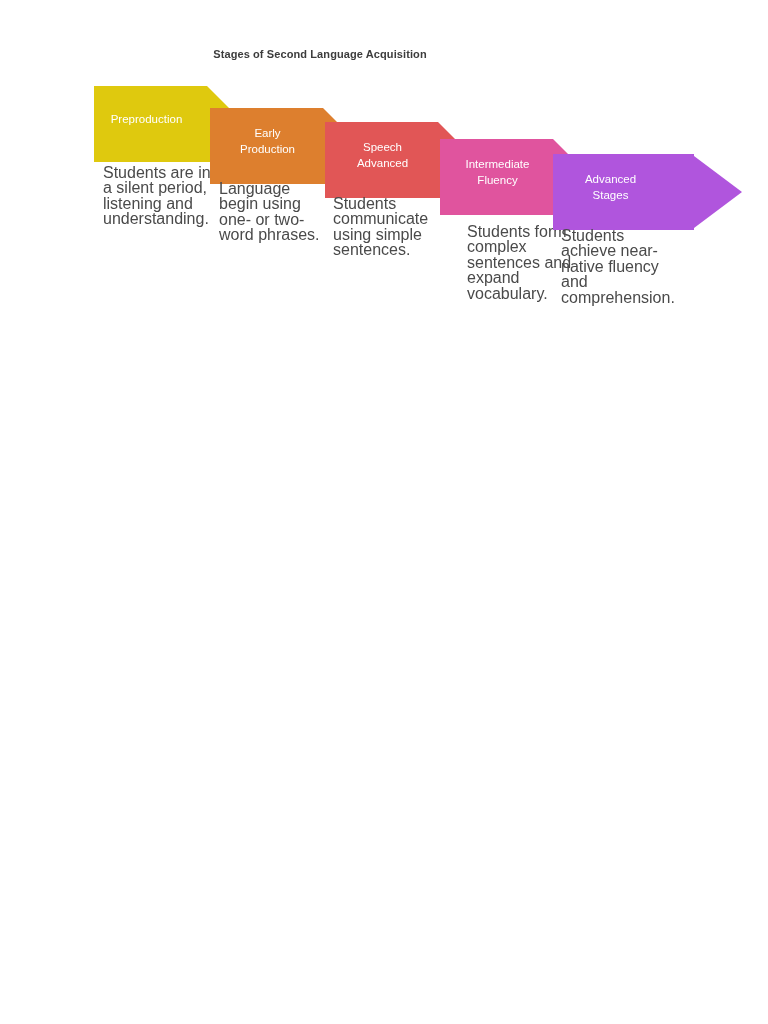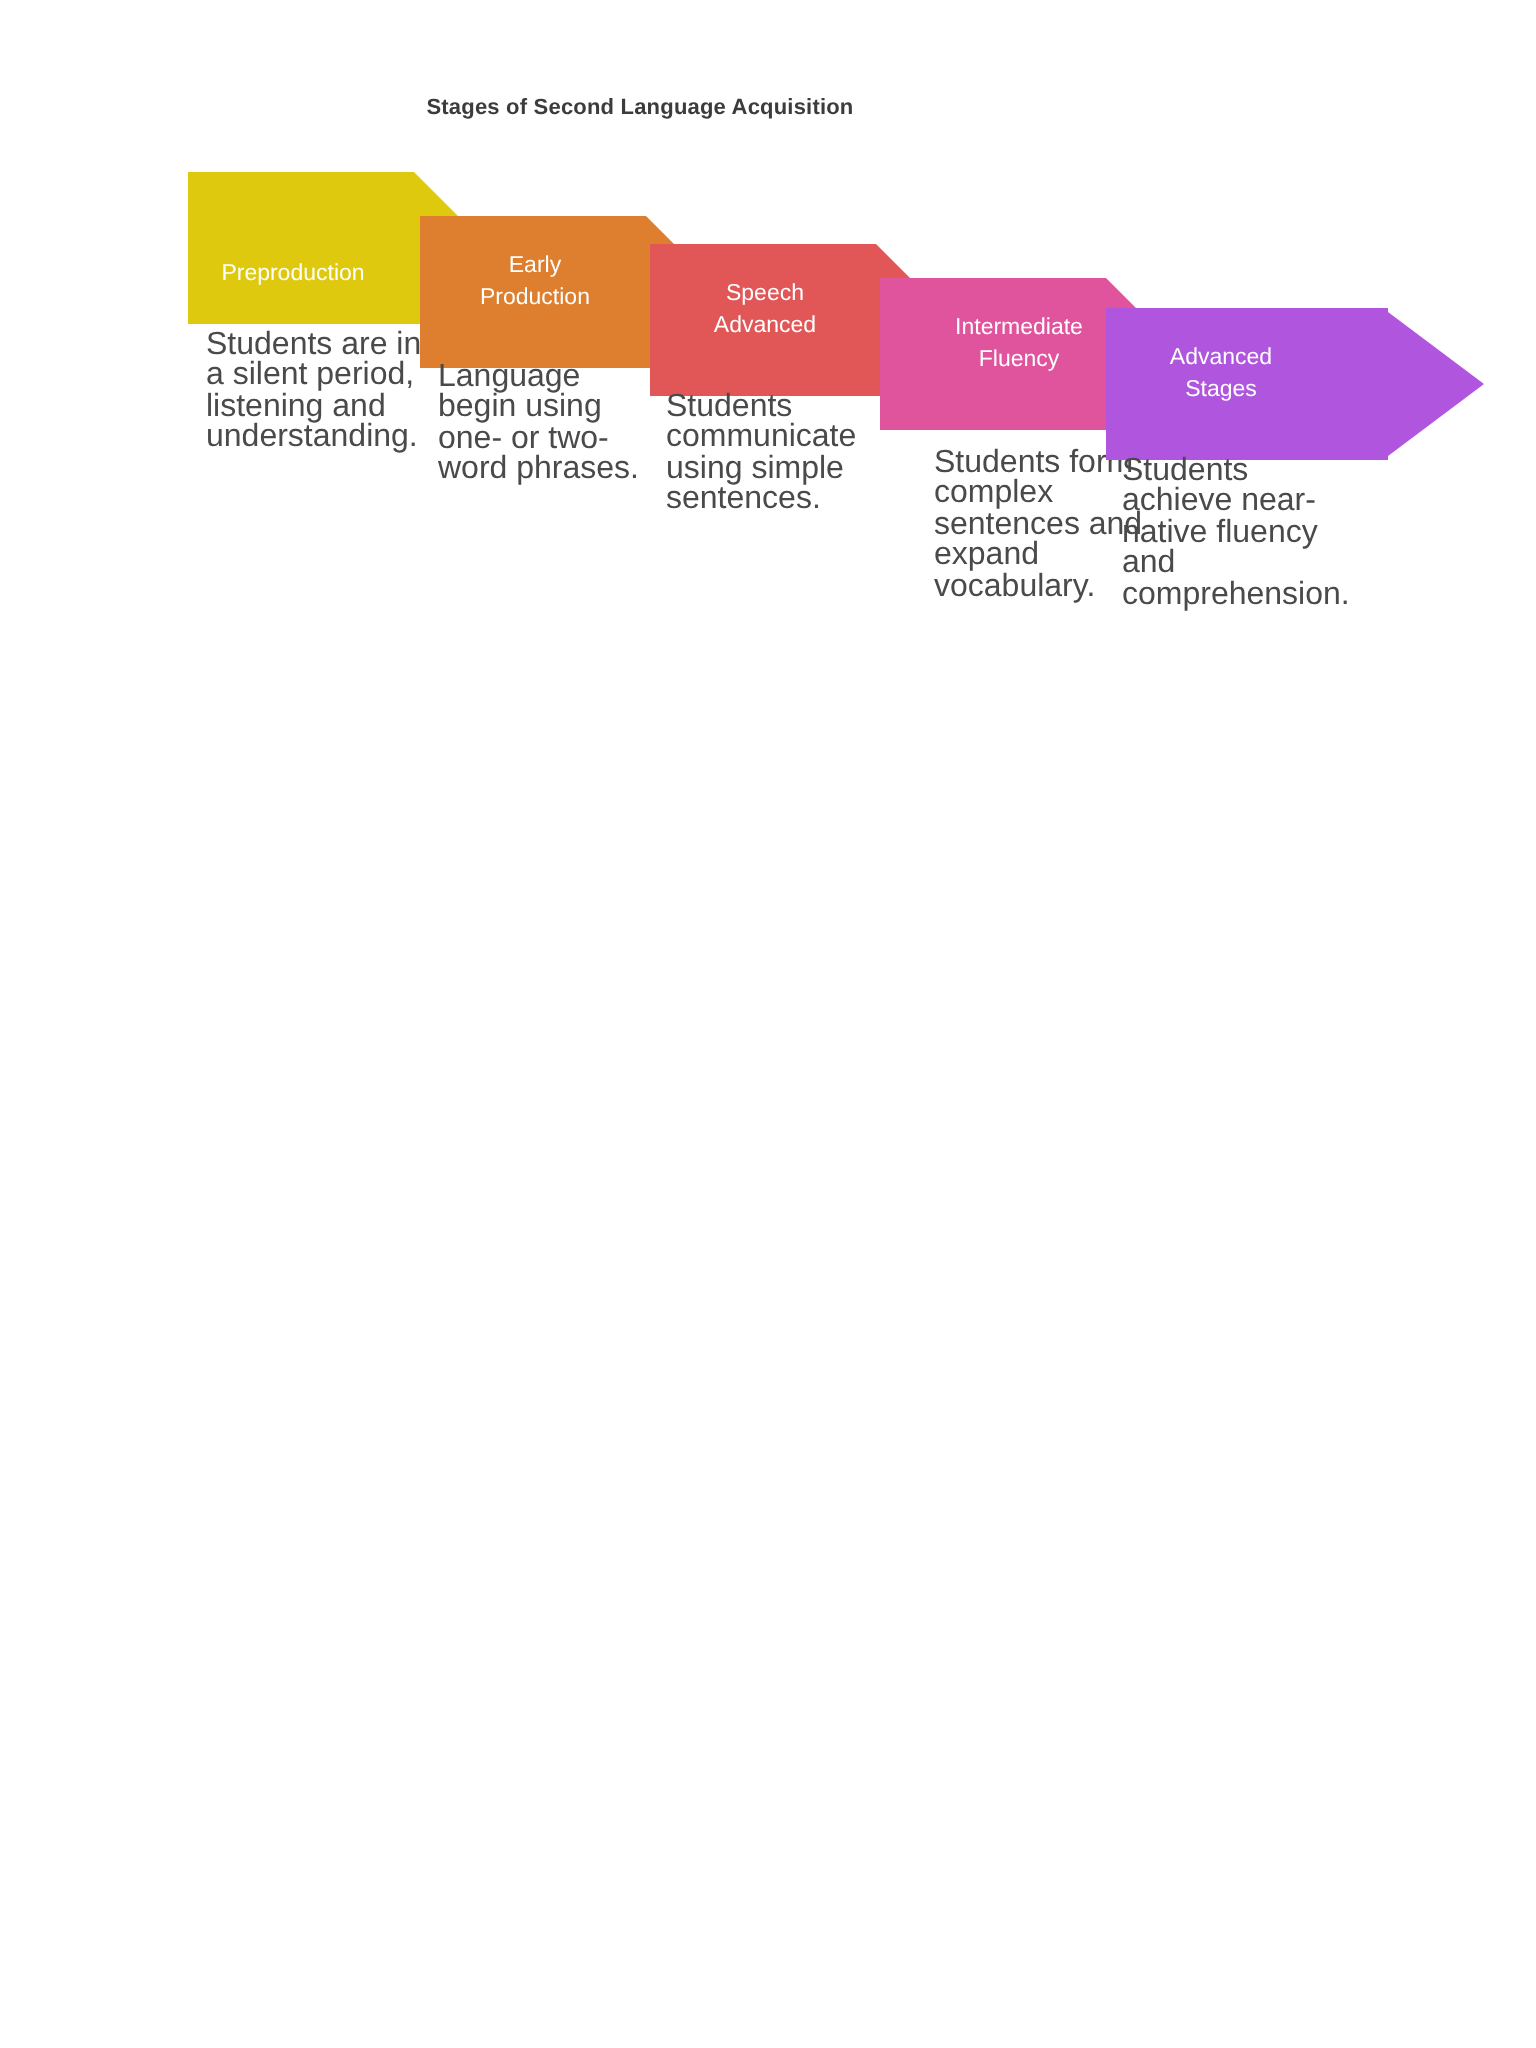--- a/index.html
+++ b/index.html
@@ -72,21 +72,21 @@
 
 <div id="diagram-title">Stages of Second Language Acquisition</div>
 
 <div id="stage-flow">
     <div class="stage-group" style="left: 0px; top: 0px;">
       <div class="stage-arrow-wrap" style="left: 94px; top: 86px;">
         <svg class="stage-arrow-svg" width="141" height="76" viewBox="0 0 141 76">
           <path d="M 0 0 L 113 0 L 141 28 L 141 76 L 0 76 Z" fill="#DFC90E"></path>
         </svg>
       </div>
-      <div class="stage-label" style="left: 94px; top: 112px; width: 105px; margin-top: 18px;">Preproduction</div>
+      <div class="stage-label" style="left: 94px; top: 112px; width: 105px;">Preproduction</div>
       <div class="stage-desc" style="left: 103px; top: 165px;">Students are in a silent period, listening and understanding.</div>
     </div>
     <div class="stage-group" style="left: 0px; top: 0px;">
       <div class="stage-arrow-wrap" style="left: 210px; top: 108px;">
         <svg class="stage-arrow-svg" width="141" height="76" viewBox="0 0 141 76">
           <path d="M 0 0 L 113 0 L 141 28 L 141 76 L 0 76 Z" fill="#DD7F2E"></path>
         </svg>
       </div>
       <div class="stage-label" style="left: 210px; top: 126px; width: 115px;">Early
 Production</div>
@@ -101,21 +101,21 @@
       <div class="stage-label" style="left: 325px; top: 140px; width: 115px;">Speech
 Advanced</div>
       <div class="stage-desc" style="left: 333px; top: 196px;">Students communicate using simple sentences.</div>
     </div>
     <div class="stage-group" style="left: 0px; top: 0px;">
       <div class="stage-arrow-wrap" style="left: 440px; top: 139px;">
         <svg class="stage-arrow-svg" width="141" height="76" viewBox="0 0 141 76">
           <path d="M 0 0 L 113 0 L 141 28 L 141 76 L 0 76 Z" fill="#E0549E"></path>
         </svg>
       </div>
-      <div class="stage-label" style="left: 440px; top: 157px; width: 115px; padding-left: 12px;">Intermediate
+      <div class="stage-label" style="left: 440px; top: 157px; width: 115px;">Intermediate
 Fluency</div>
       <div class="stage-desc" style="left: 447px; top: 224px; margin-left: 20px;">Students form complex sentences and expand vocabulary.</div>
     </div>
     <div class="stage-group" style="left: 0px; top: 0px;">
       <div class="stage-arrow-wrap" style="left: 553px; top: 154px;">
         <svg class="stage-arrow-svg" width="189" height="112" viewBox="0 0 189 112">
           <path d="M 0 0 L 141 0 L 141 2 L 189 38 L 141 74 L 141 76 L 0 76 Z" fill="#B055DD"></path>
         </svg>
       </div>
       <div class="stage-label" style="left: 553px; top: 172px; width: 115px;">Advanced

